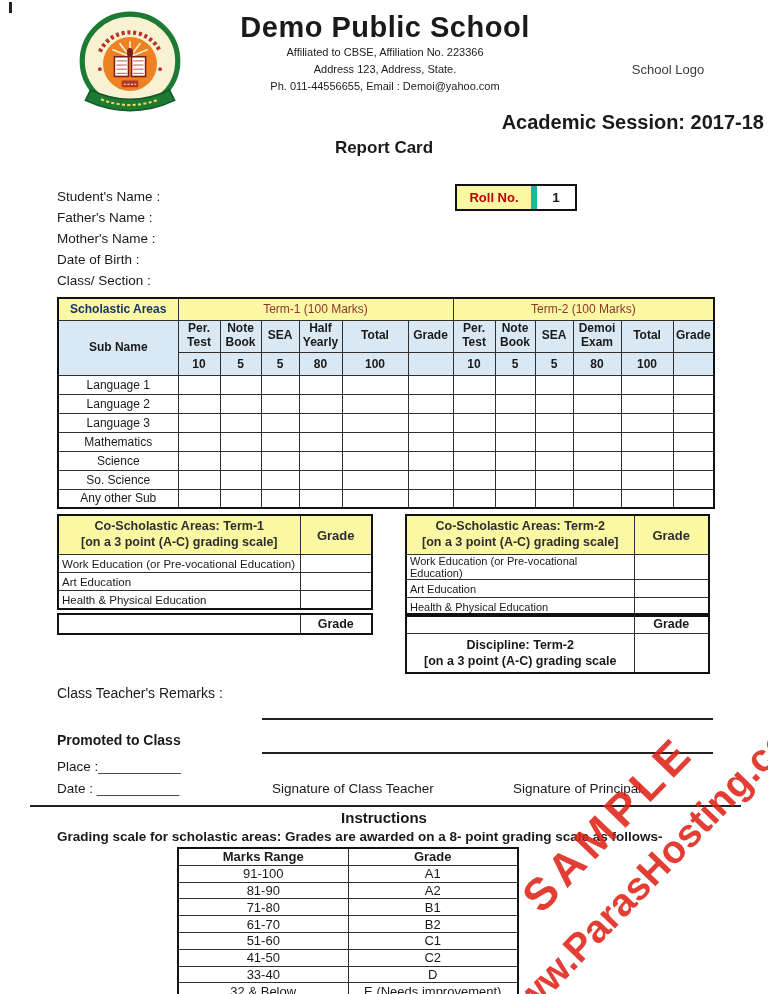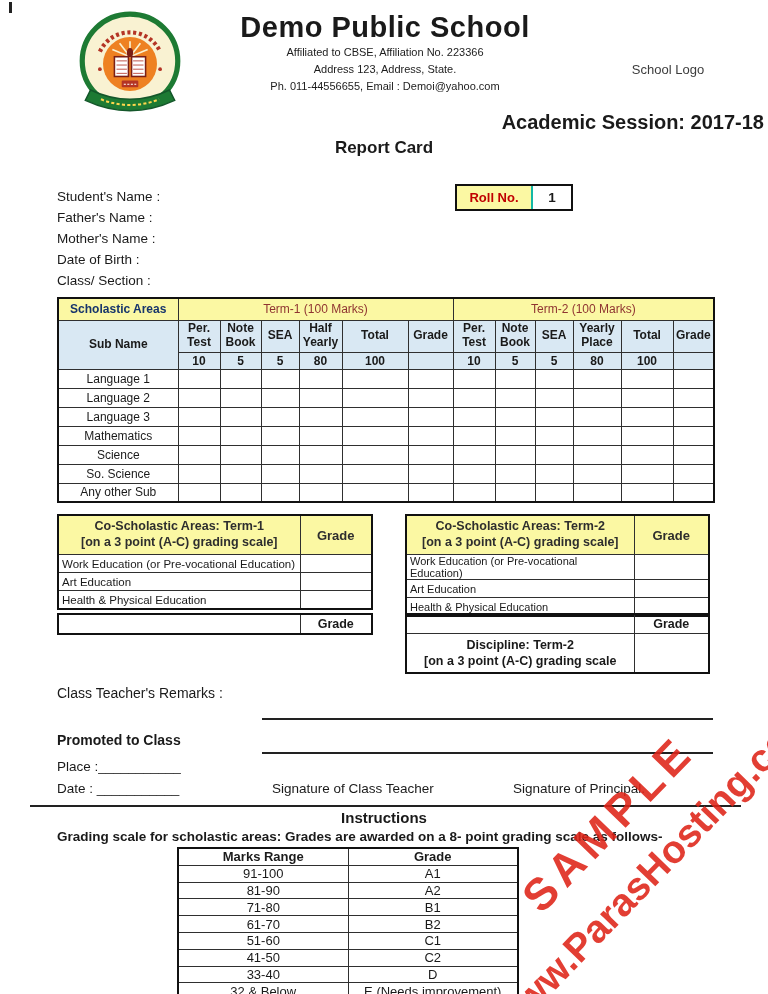--- a/index.html
+++ b/index.html
@@ -20,40 +20,40 @@
   .school-logo-label { left:618px; top:62px; width:100px; text-align:center; font-size:13px; color:#3c3c3c; }
   .session { left:0; top:111px; width:764px; text-align:right; font-size:20px; font-weight:bold; }
   .report-title { left:0; top:138px; width:768px; text-align:center; font-size:17px; font-weight:bold; }
 
   
   .student-info { left:57px; top:186px; font-size:13.5px; line-height:21px; }
 
   
   .roll-box { left:455px; top:184px; height:23px; display:flex; border:2px solid #111; }
   .roll-label { width:74px; background:#FBF8A3; color:#C00000; font-weight:bold; font-size:13px;
-                display:flex; align-items:center; justify-content:center; border-right:2px solid #14b8a6; }
+                display:flex; align-items:center; justify-content:center; border-right:6px solid #14b8a6; }
   .roll-value { width:38px; background:#fff; font-weight:bold; font-size:13.5px;
                 display:flex; align-items:center; justify-content:center; }
 
   
   table { border-collapse:collapse; table-layout:fixed; }
   .bordered { border:2px solid #111; }
   .bordered td, .bordered th { border:1px solid #2f2f2f; padding:0; vertical-align:middle; overflow:hidden; }
 
   
   .sch { left:57px; top:297px; width:656px; }
   .sch td, .sch th { text-align:center; font-size:12px; }
   .yellow { background:#FBF8A3; }
   .blue { background:#D9E8F3; }
   .t-navy { color:#17356B; font-weight:bold; font-size:13px; }
   .t-maroon { color:#8F3431; font-weight:normal; font-size:13px; }
   .colhead { font-weight:bold; line-height:1.15;margin-top:26px; }
   .r1 { height:22px; }
   .r2 { height:32px; }
-  .r3 { height:17px; }
+  .r3 { height:23px; }
   .dr { height:19px; }
   .sch .maxv { font-weight:bold; }
   .subj { text-align:center; padding:1px 8px !important; font-size:12px; }
 
   
   .co-left  { left:57px;  top:514px; width:314px; }
   .co-right { left:405px; top:514px; width:303px; }
   .co th { background:#FBF8A3; height:38px; }
   .co .co-title { font-size:12.5px; font-weight:bold; color:#2e2e2e; line-height:1.25; text-align:center; }
   .co .grade-h { font-size:13px; font-weight:bold; color:#2e2e2e; text-align:center; }
@@ -186,21 +186,21 @@
       <th class="blue colhead" rowspan="2">Sub Name</th>
       <th class="blue colhead">Per. Test</th>
       <th class="blue colhead">Note Book</th>
       <th class="blue colhead">SEA</th>
       <th class="blue colhead">Half Yearly</th>
       <th class="blue colhead">Total</th>
       <th class="blue colhead">Grade</th>
       <th class="blue colhead">Per. Test</th>
       <th class="blue colhead">Note Book</th>
       <th class="blue colhead">SEA</th>
-      <th class="blue colhead">Yearly Place</th>
+      <th class="blue colhead">Demoi Exam</th>
       <th class="blue colhead">Total</th>
       <th class="blue colhead">Grade</th>
     </tr>
     <tr class="r3">
       <td class="blue maxv">10</td>
       <td class="blue maxv">5</td>
       <td class="blue maxv">5</td>
       <td class="blue maxv">80</td>
       <td class="blue maxv">100</td>
       <td class="blue maxv"></td>

